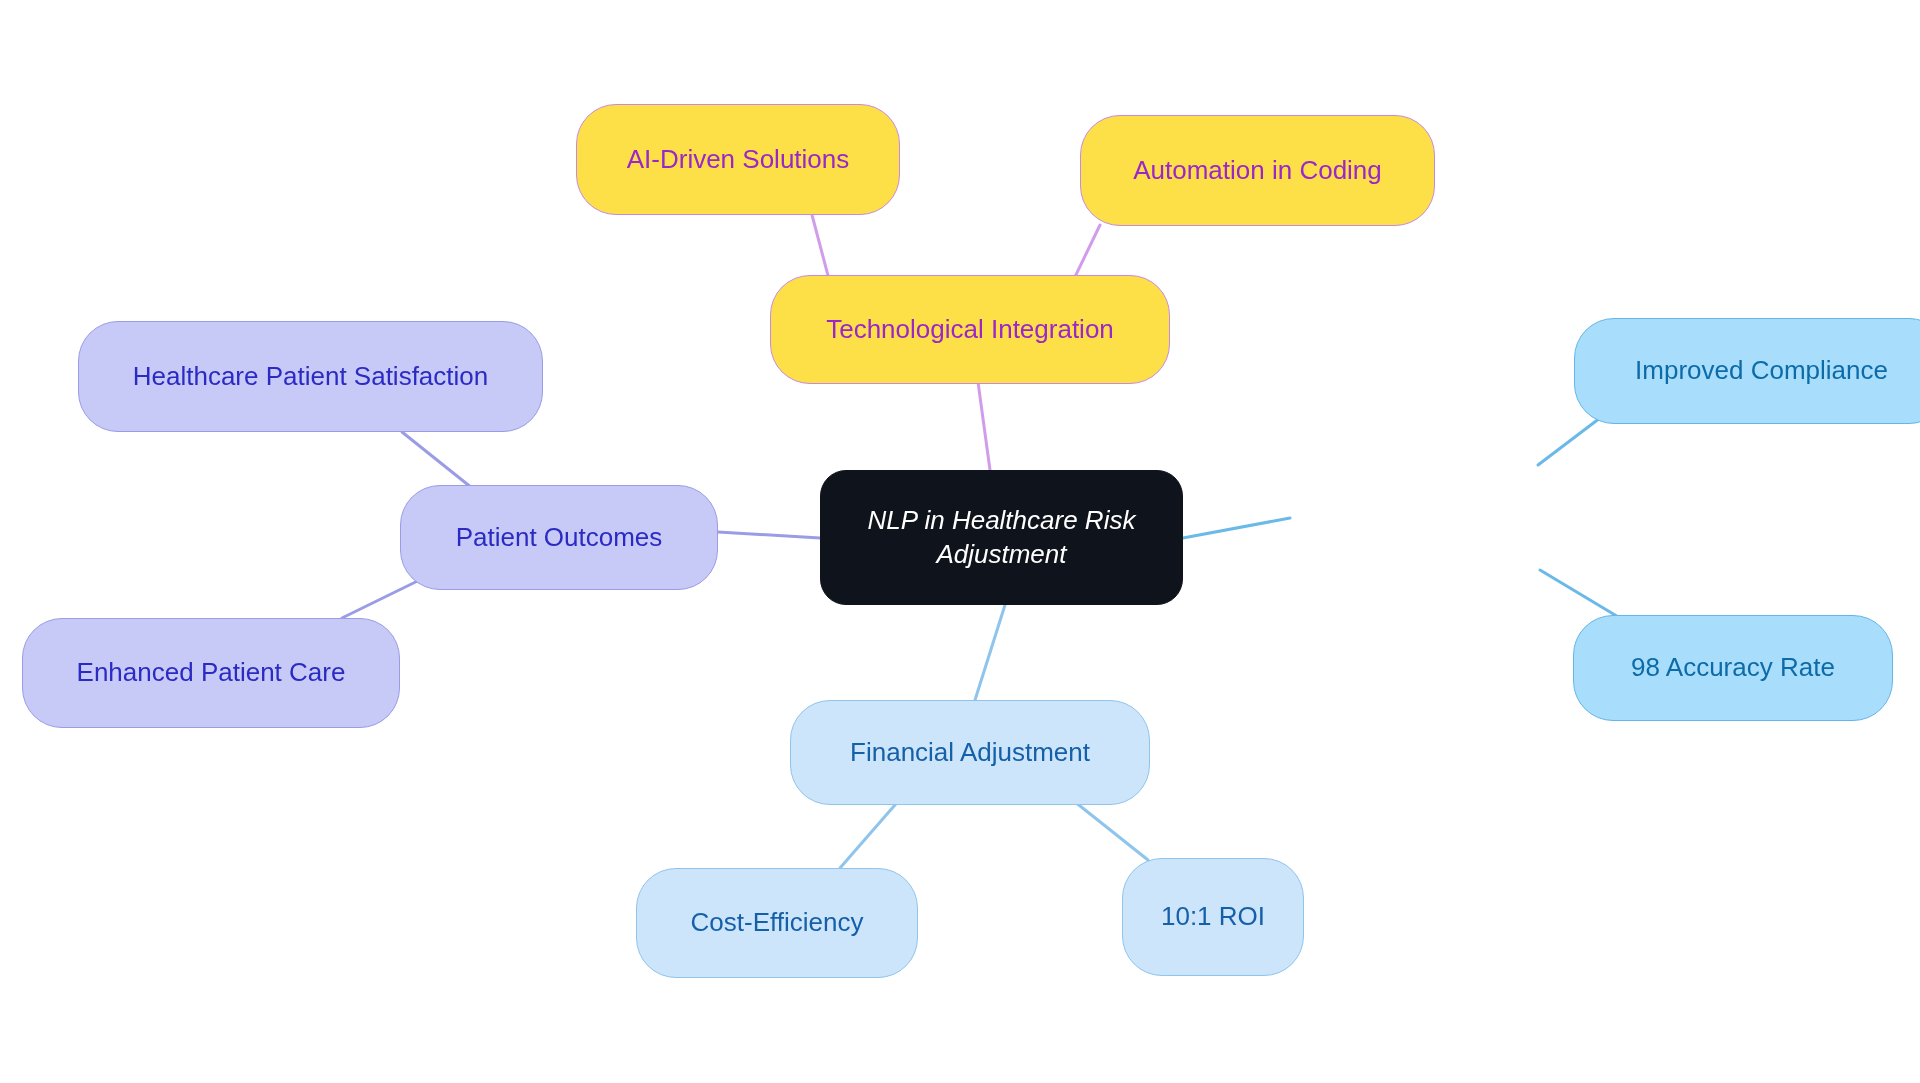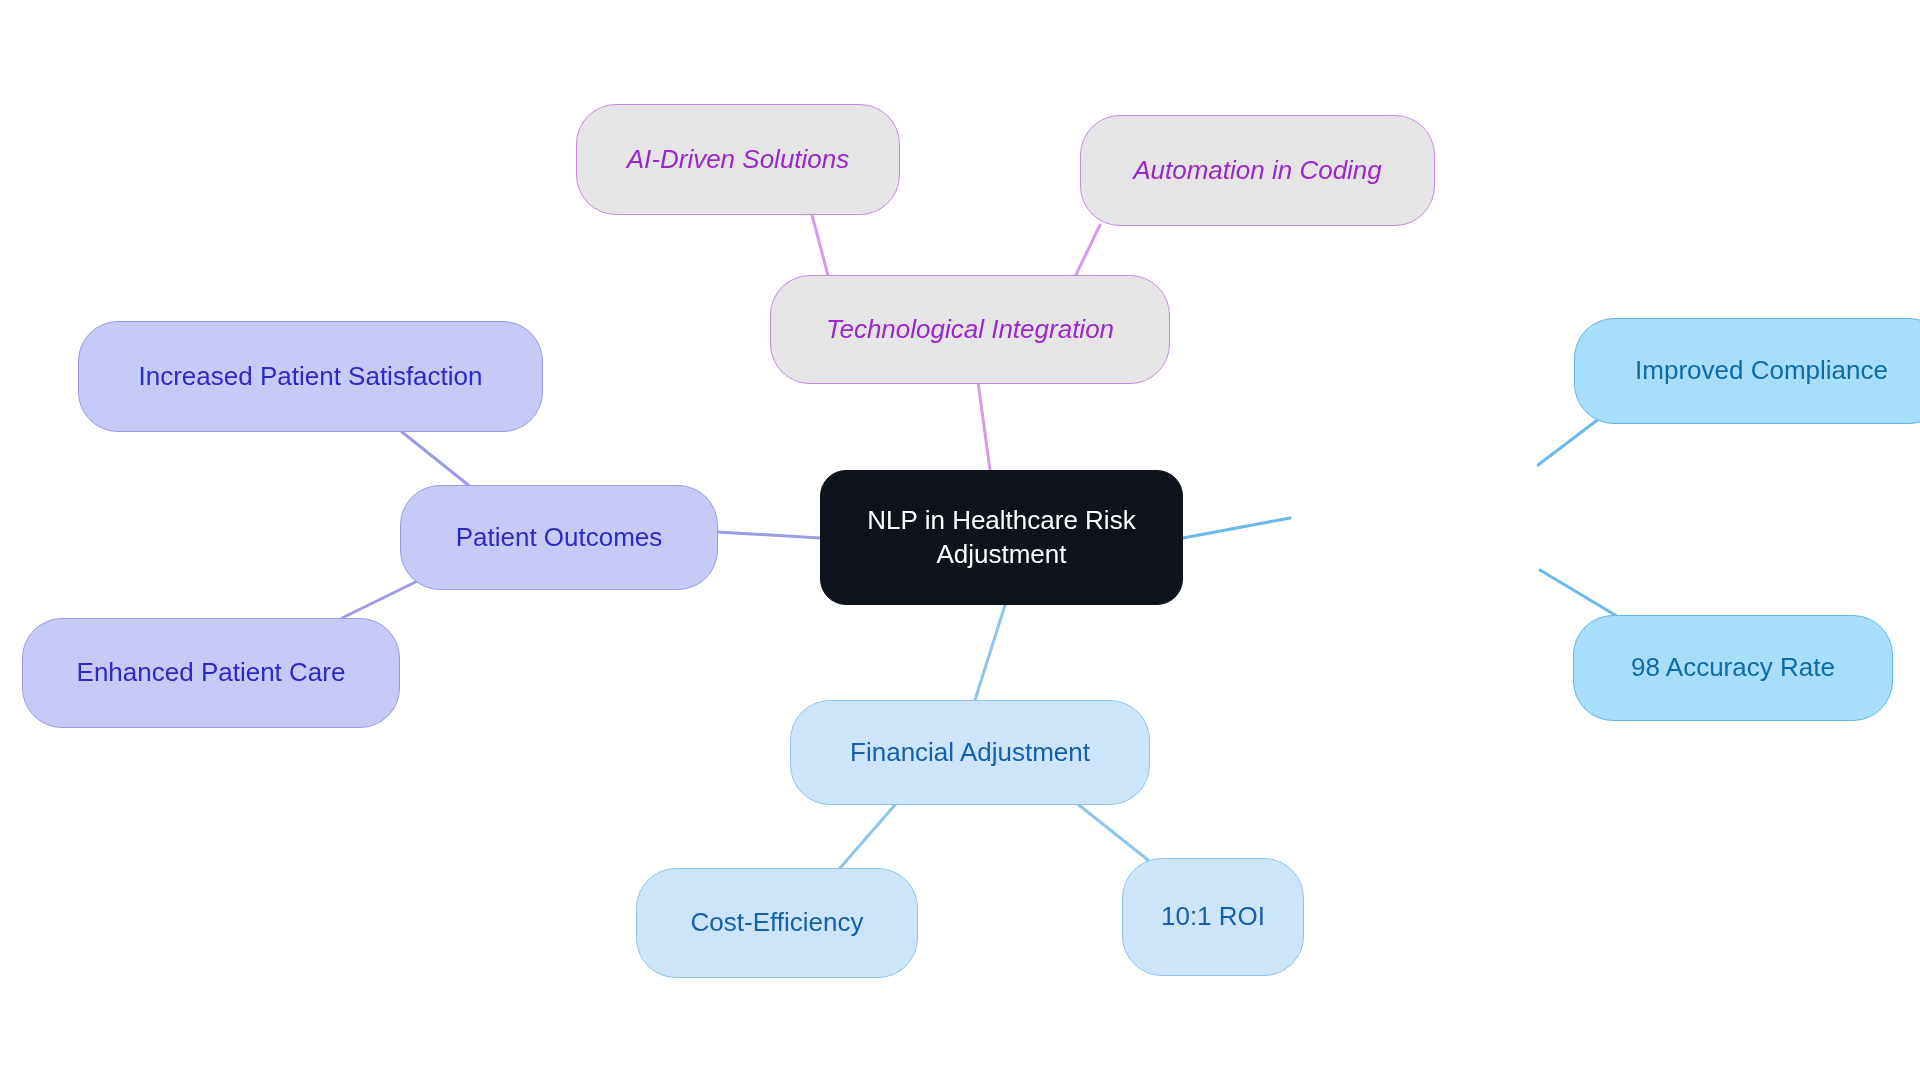--- a/index.html
+++ b/index.html
@@ -40,29 +40,29 @@
     white-space: pre-line;
     user-select: none;
   }
   .node-root {
     background: #0f131c;
     border-color: #0f131c;
     color: #ffffff;
     border-radius: 26px;
     font-size: 26px;
     padding: 0 5px;
+    font-style: italic;
   }
   .node-violet {
-    background: #e5e5e5;
+    background: #fde047;
     border-color: #c88ae0;
     color: #9b26c9;
     border-radius: 40px;
     font-size: 26px;
     padding: 0 22px;
-    font-style: italic;
   }
   .node-periwinkle {
     background: #c7c9f7;
     border-color: #9a9ce6;
     color: #2b2bc4;
     border-radius: 40px;
     font-size: 26px;
     padding: 0 22px;
   }
   .node-sky {
@@ -116,21 +116,21 @@
 
   <div class="node node-root" style="left:820px; top:470px; width:363px; height:135px;">NLP in Healthcare Risk
 Adjustment</div>
 
   <div class="node node-violet" style="left:576px; top:104px; width:324px; height:111px;">AI-Driven Solutions</div>
 
   <div class="node node-violet" style="left:1080px; top:115px; width:355px; height:111px;">Automation in Coding</div>
 
   <div class="node node-violet" style="left:770px; top:275px; width:400px; height:109px;">Technological Integration</div>
 
-  <div class="node node-periwinkle" style="left:78px; top:321px; width:465px; height:111px;">Increased Patient Satisfaction</div>
+  <div class="node node-periwinkle" style="left:78px; top:321px; width:465px; height:111px;">Healthcare Patient Satisfaction</div>
 
   <div class="node node-periwinkle" style="left:400px; top:485px; width:318px; height:105px;">Patient Outcomes</div>
 
   <div class="node node-periwinkle" style="left:22px; top:618px; width:378px; height:110px;">Enhanced Patient Care</div>
 
   <div class="node node-sky" style="left:1574px; top:318px; width:375px; height:106px;">Improved Compliance</div>
 
 
   <div class="node node-sky" style="left:1573px; top:615px; width:320px; height:106px;">98 Accuracy Rate</div>
 

